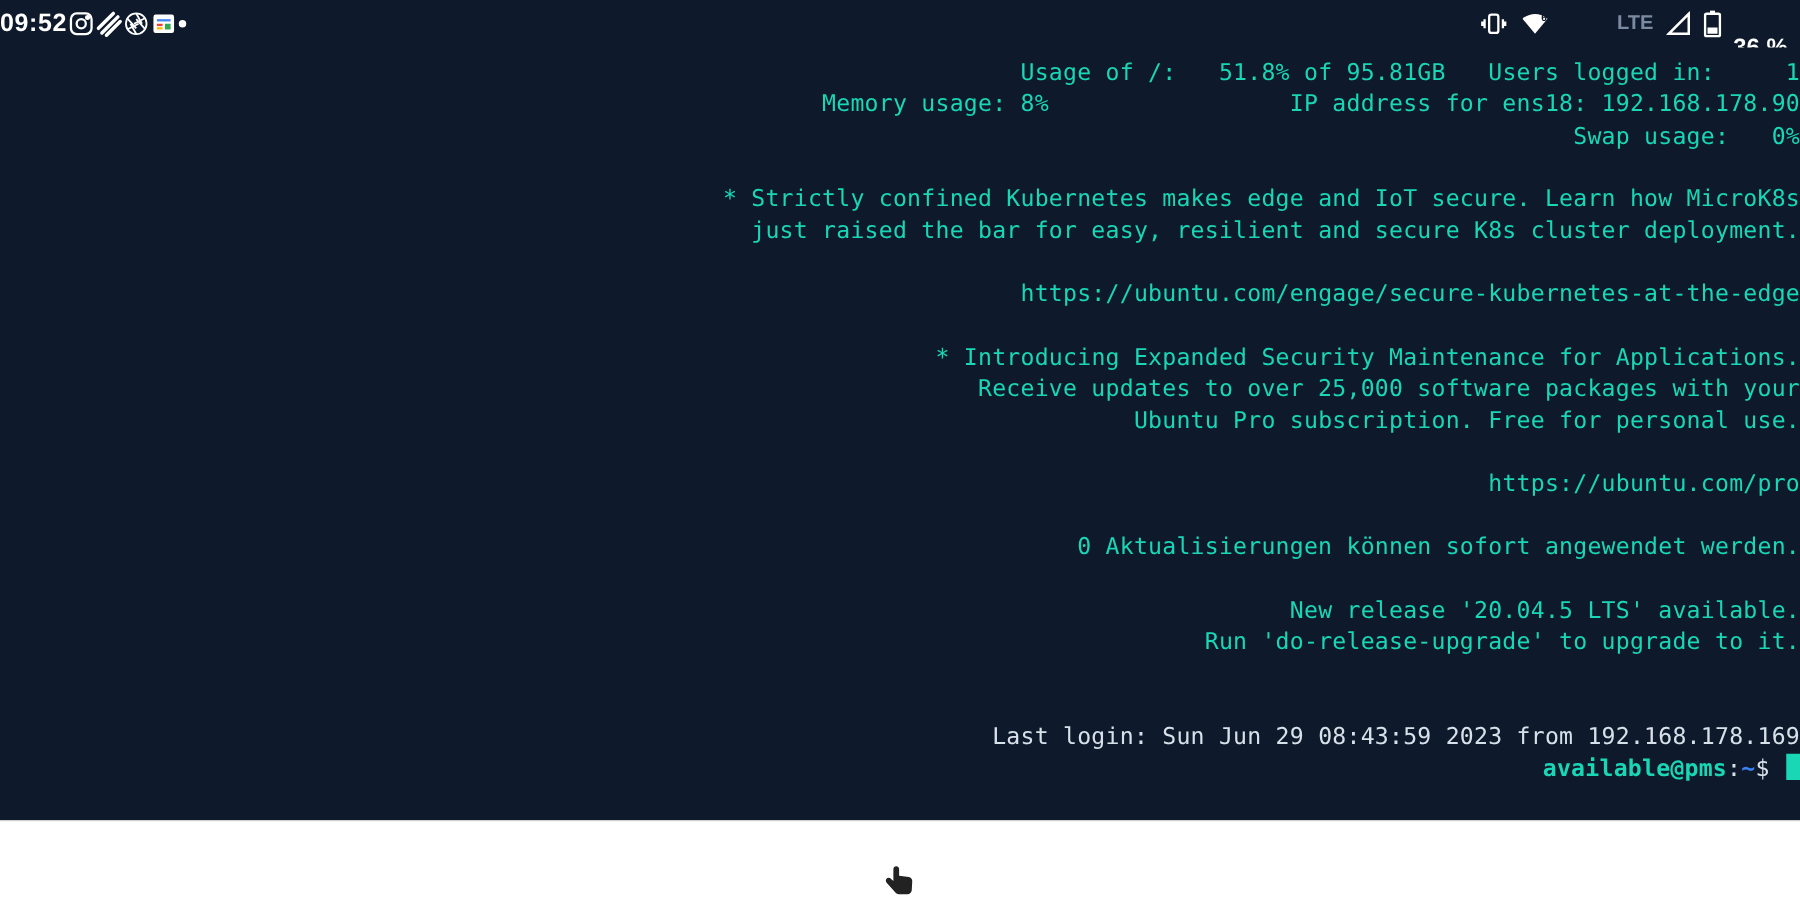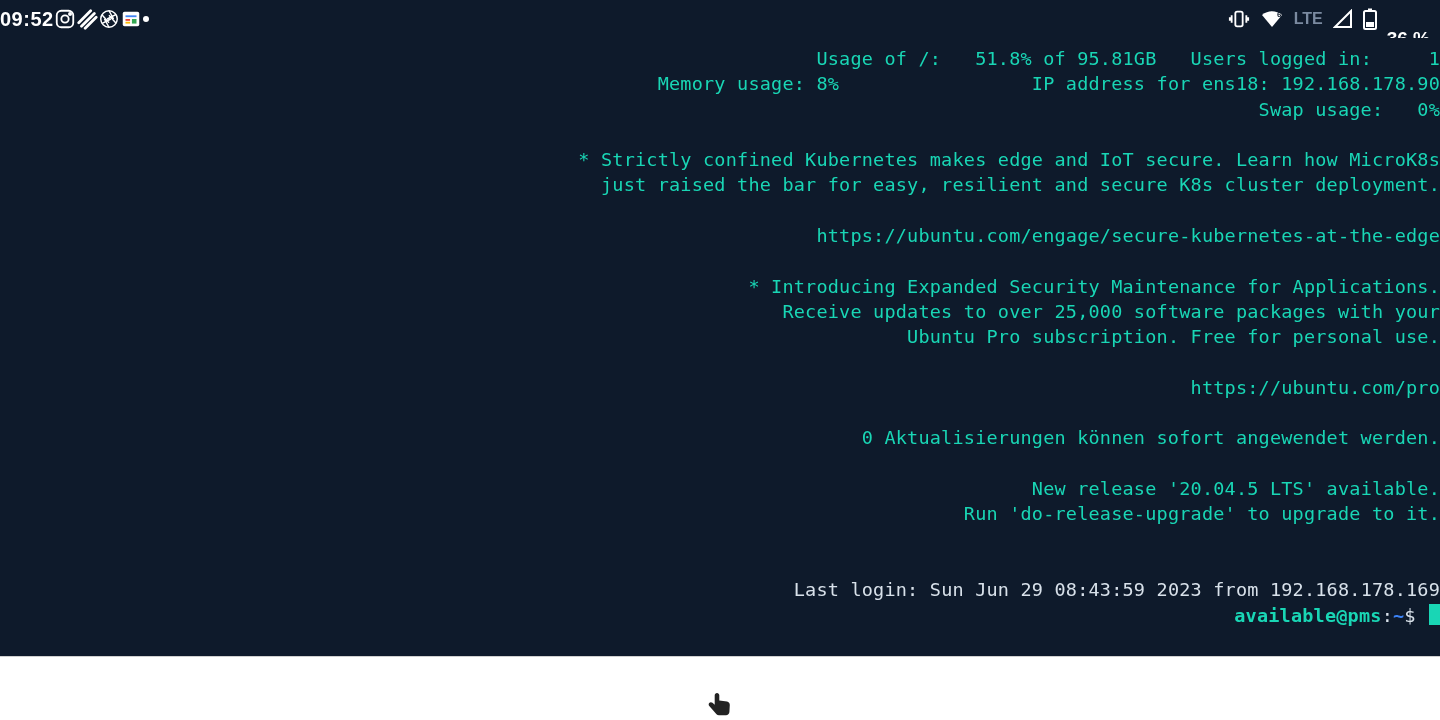--- a/index.html
+++ b/index.html
@@ -131,21 +131,21 @@
           <rect x="8" y="4" width="8" height="16" rx="2"></rect>
           <path d="M4 8v8 M2 10v4 M20 8v8 M22 10v4"></path>
         </svg>
     </span>
     <span class="sb-icon">
       <svg width="24" height="20" viewBox="0 0 24 20">
           <path d="M12 18 L2 6 C8 1 16 1 22 6 Z" fill="#fff"></path>
           <text x="17" y="8" font-size="8" fill="#0e1a2b" font-weight="700">6</text>
         </svg>
     </span>
-    <span class="dimmed" style="font-size:16px;font-weight:600;">LTE</span>
+    <span class="dimmed" style="font-size:16px;font-weight:600;margin-left:44px;">LTE</span>
     <span class="sb-icon">
       <svg width="20" height="20" viewBox="0 0 20 20">
           <path d="M2 18 L18 18 L18 2 Z" fill="none" stroke="#fff" stroke-width="2"></path>
         </svg>
     </span>
     <span class="sb-icon">
       <svg width="14" height="22" viewBox="0 0 14 22">
           <rect x="1" y="3" width="12" height="18" rx="1.5" fill="none" stroke="#fff" stroke-width="2"></rect>
           <rect x="5" y="0.5" width="4" height="2.5" fill="#fff"></rect>
           <rect x="3" y="14" width="8" height="5" fill="#fff"></rect>

